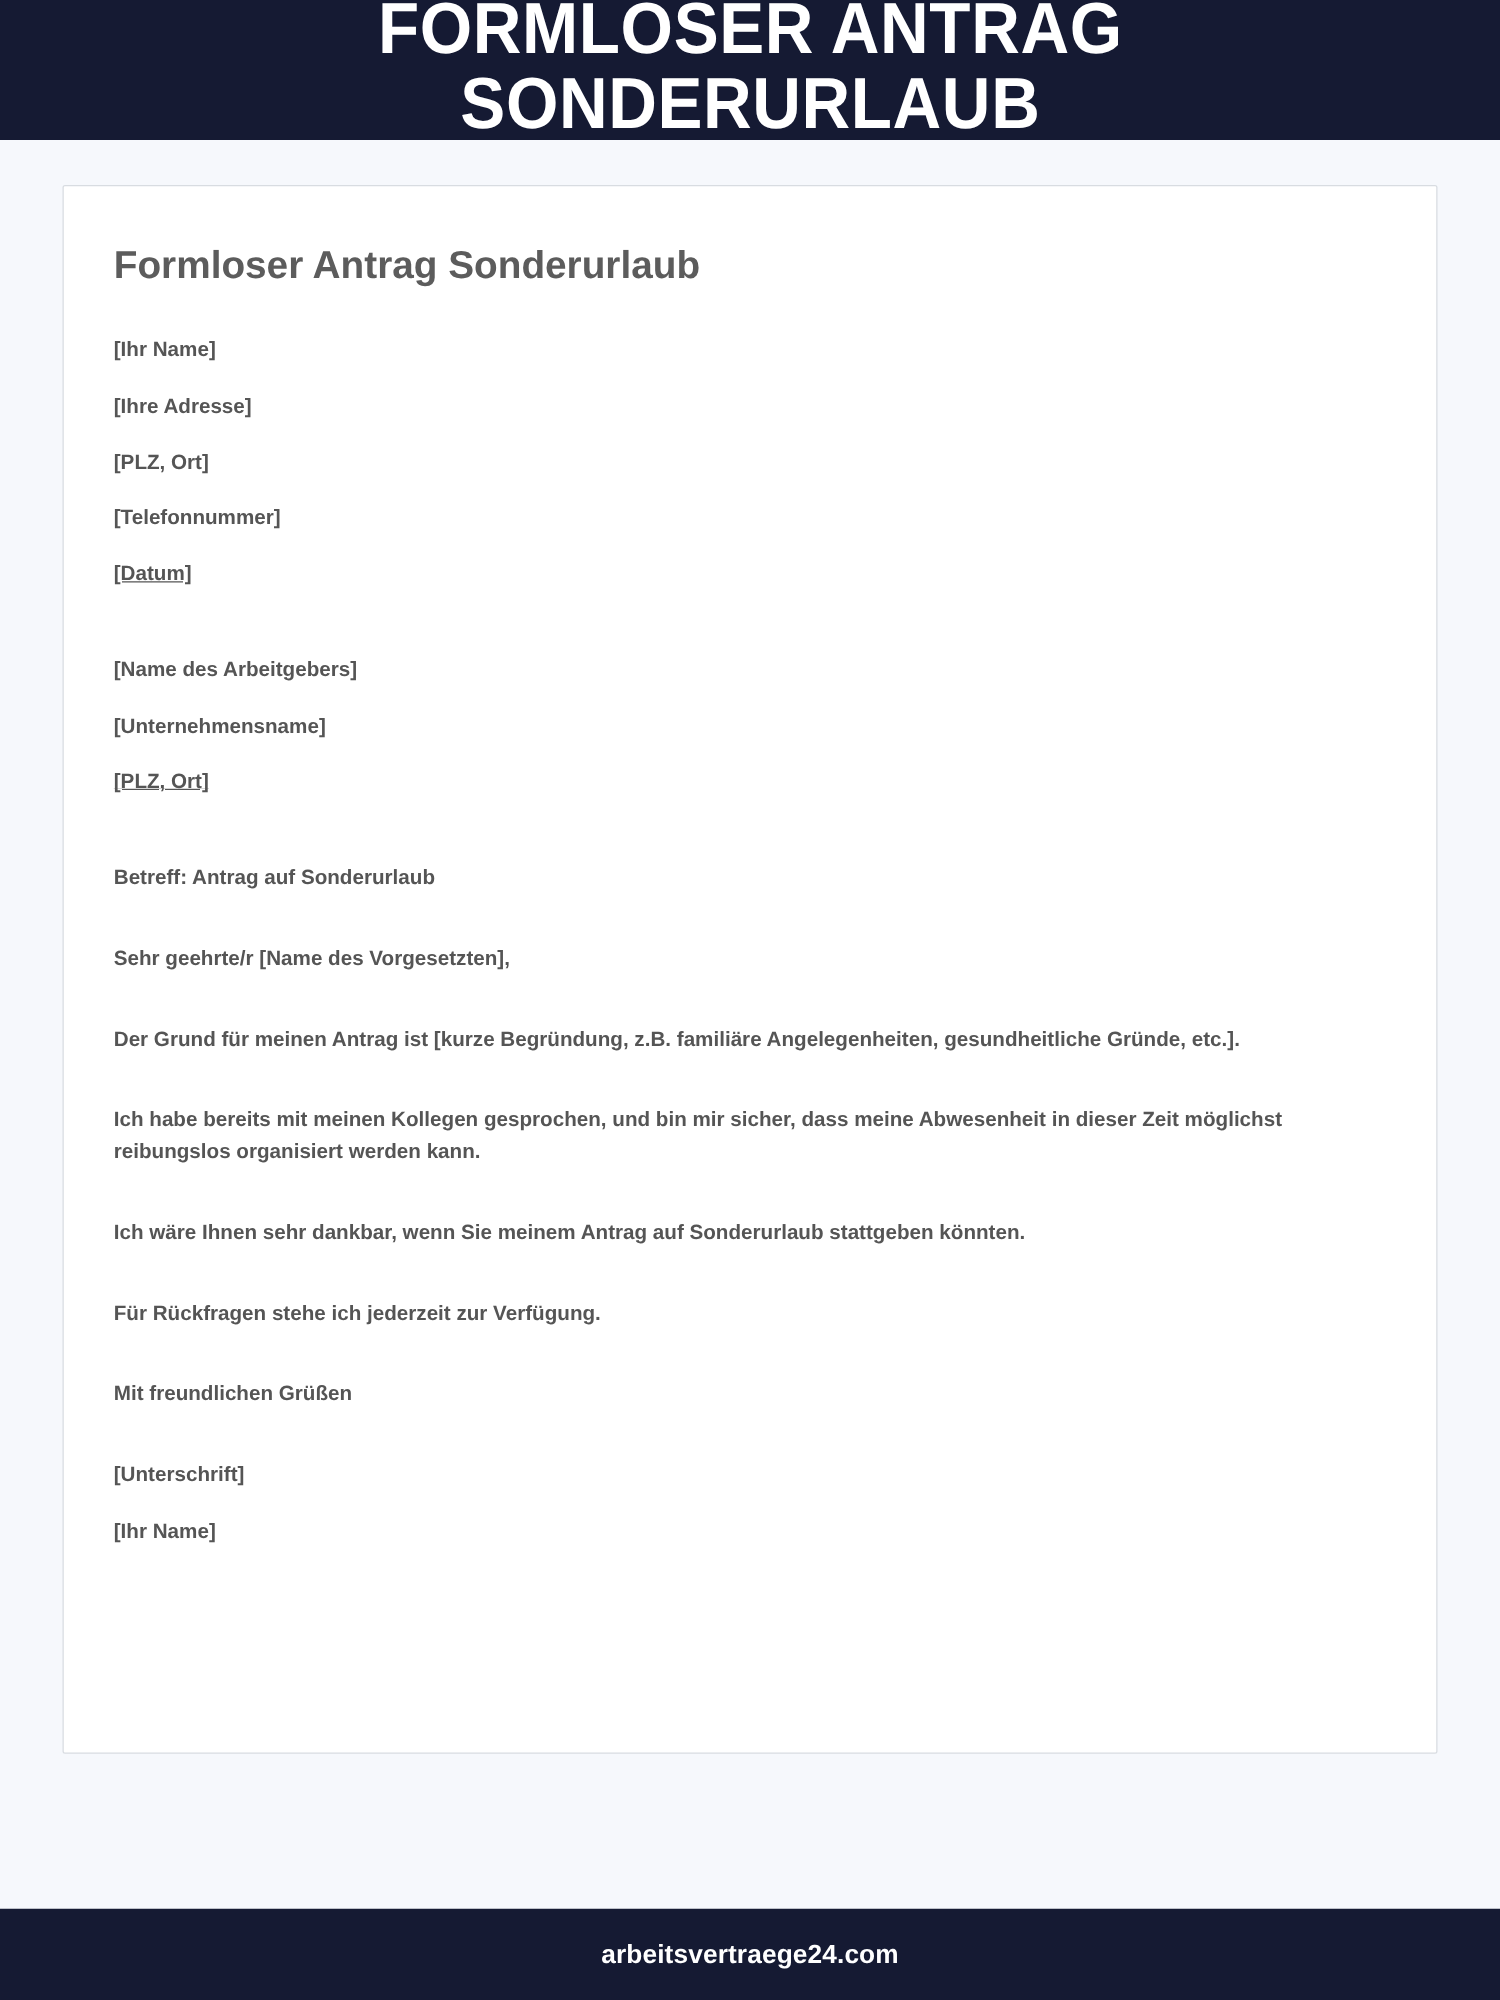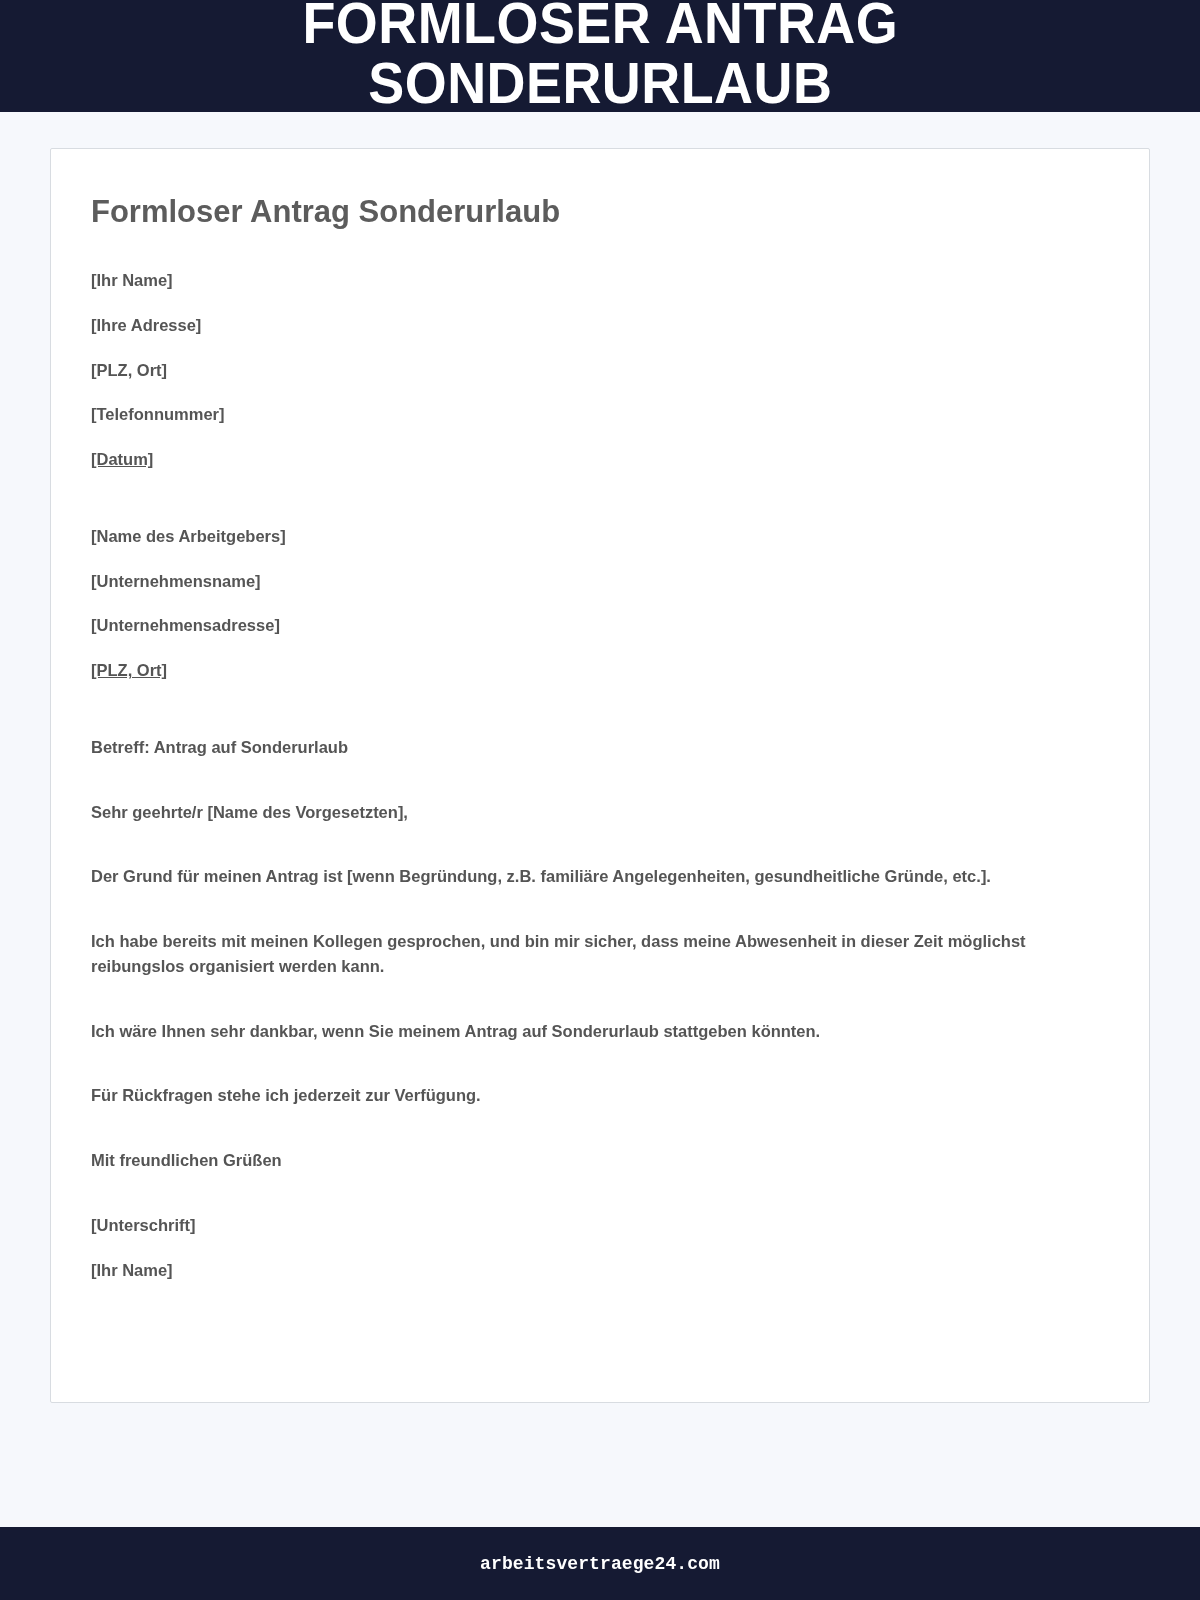--- a/index.html
+++ b/index.html
@@ -84,24 +84,23 @@
   .site-footer {
     background: #151a33;
     height: 73px;
     display: flex;
     align-items: center;
     justify-content: center;
     flex: 0 0 auto;
   }
   .site-footer-text {
     color: #ffffff;
-    font-size: 18px;
+    font-size: 21px;
     font-weight: bold;
     letter-spacing: 0.1px;
-    font-family: Liberation Mono, monospace;
   }
 </style>
 </head>
 <body>
 
 <header class="top-banner">
   <h1 class="top-banner-title">FORMLOSER ANTRAG
 SONDERURLAUB</h1>
 </header>
 
@@ -114,30 +113,29 @@
       <p class="doc-line tight">[Ihr Name]</p>
       <p class="doc-line tight">[Ihre Adresse]</p>
       <p class="doc-line tight">[PLZ, Ort]</p>
       <p class="doc-line tight">[Telefonnummer]</p>
       <p class="doc-line gap-block">[Datum]</p>
     </section>
 
     <section>
       <p class="doc-line tight">[Name des Arbeitgebers]</p>
       <p class="doc-line tight">[Unternehmensname]</p>
-      <p class="doc-line tight">[Unternehmensadresse]</p>
       <p class="doc-line gap-block">[PLZ, Ort]</p>
     </section>
 
     <p class="doc-line gap-para">Betreff: Antrag auf Sonderurlaub</p>
 
     <p class="doc-line gap-para">Sehr geehrte/r [Name des Vorgesetzten],</p>
 
     <section>
-      <p class="doc-line gap-para">Der Grund für meinen Antrag ist [wenn Begründung, z.B. familiäre Angelegenheiten, gesundheitliche Gründe, etc.].</p>
+      <p class="doc-line gap-para">Der Grund für meinen Antrag ist [kurze Begründung, z.B. familiäre Angelegenheiten, gesundheitliche Gründe, etc.].</p>
       <p class="doc-line gap-para">Ich habe bereits mit meinen Kollegen gesprochen, und bin mir sicher, dass meine Abwesenheit in dieser Zeit möglichst reibungslos organisiert werden kann.</p>
       <p class="doc-line gap-para">Ich wäre Ihnen sehr dankbar, wenn Sie meinem Antrag auf Sonderurlaub stattgeben könnten.</p>
       <p class="doc-line gap-para">Für Rückfragen stehe ich jederzeit zur Verfügung.</p>
     </section>
 
     <p class="doc-line gap-para">Mit freundlichen Grüßen</p>
 
     <section>
       <p class="doc-line tight">[Unterschrift]</p>
       <p class="doc-line last">[Ihr Name]</p>

